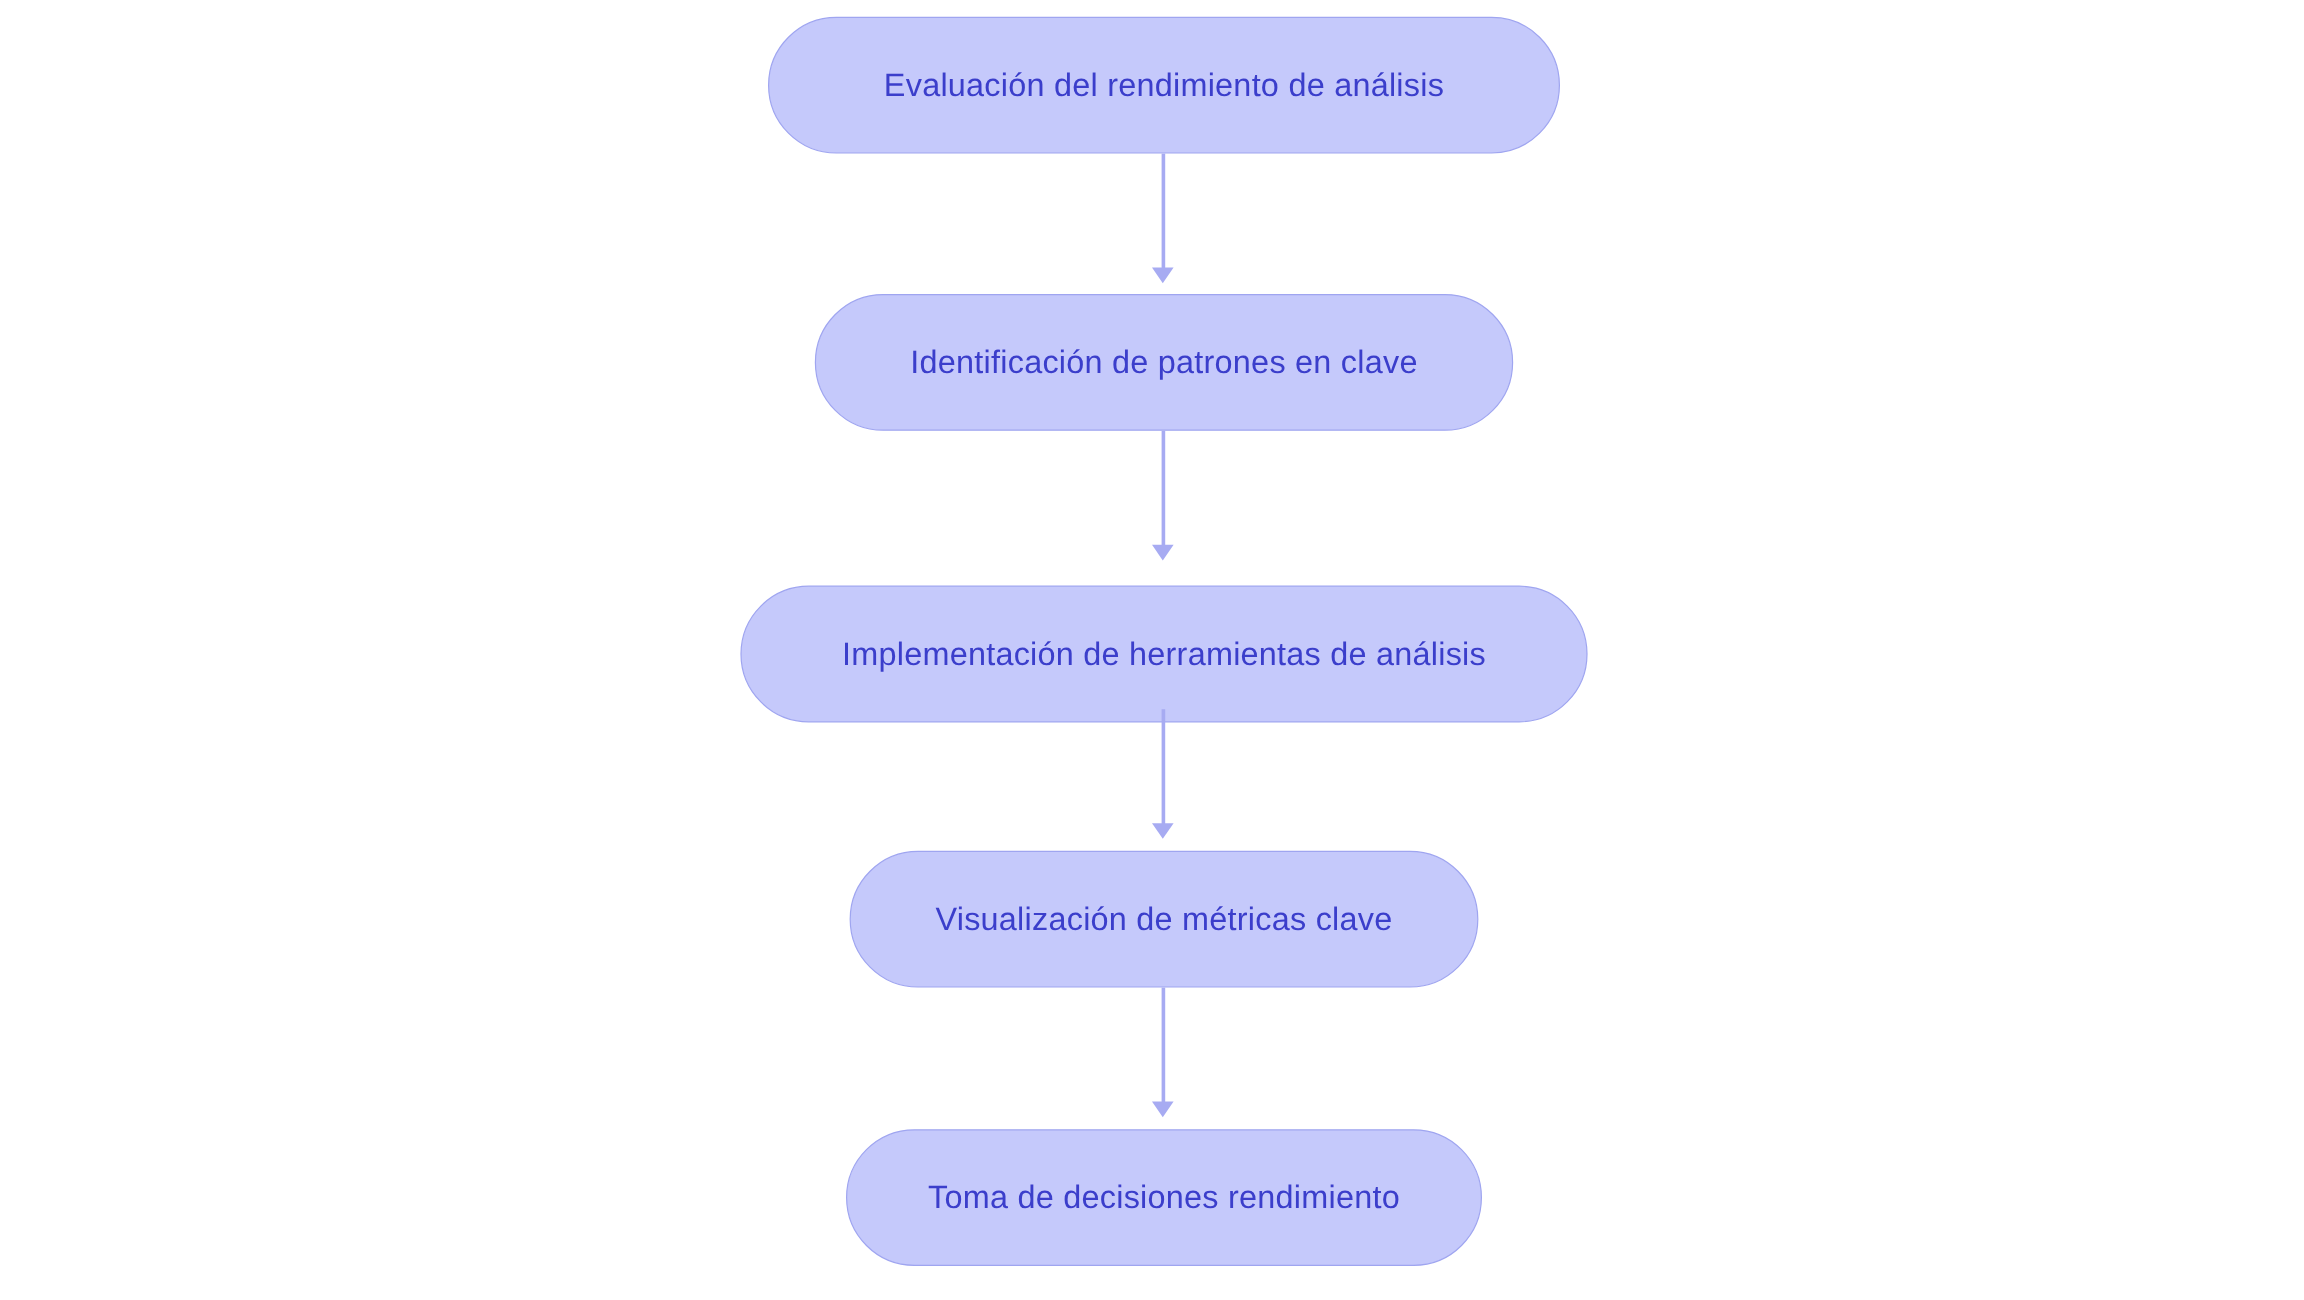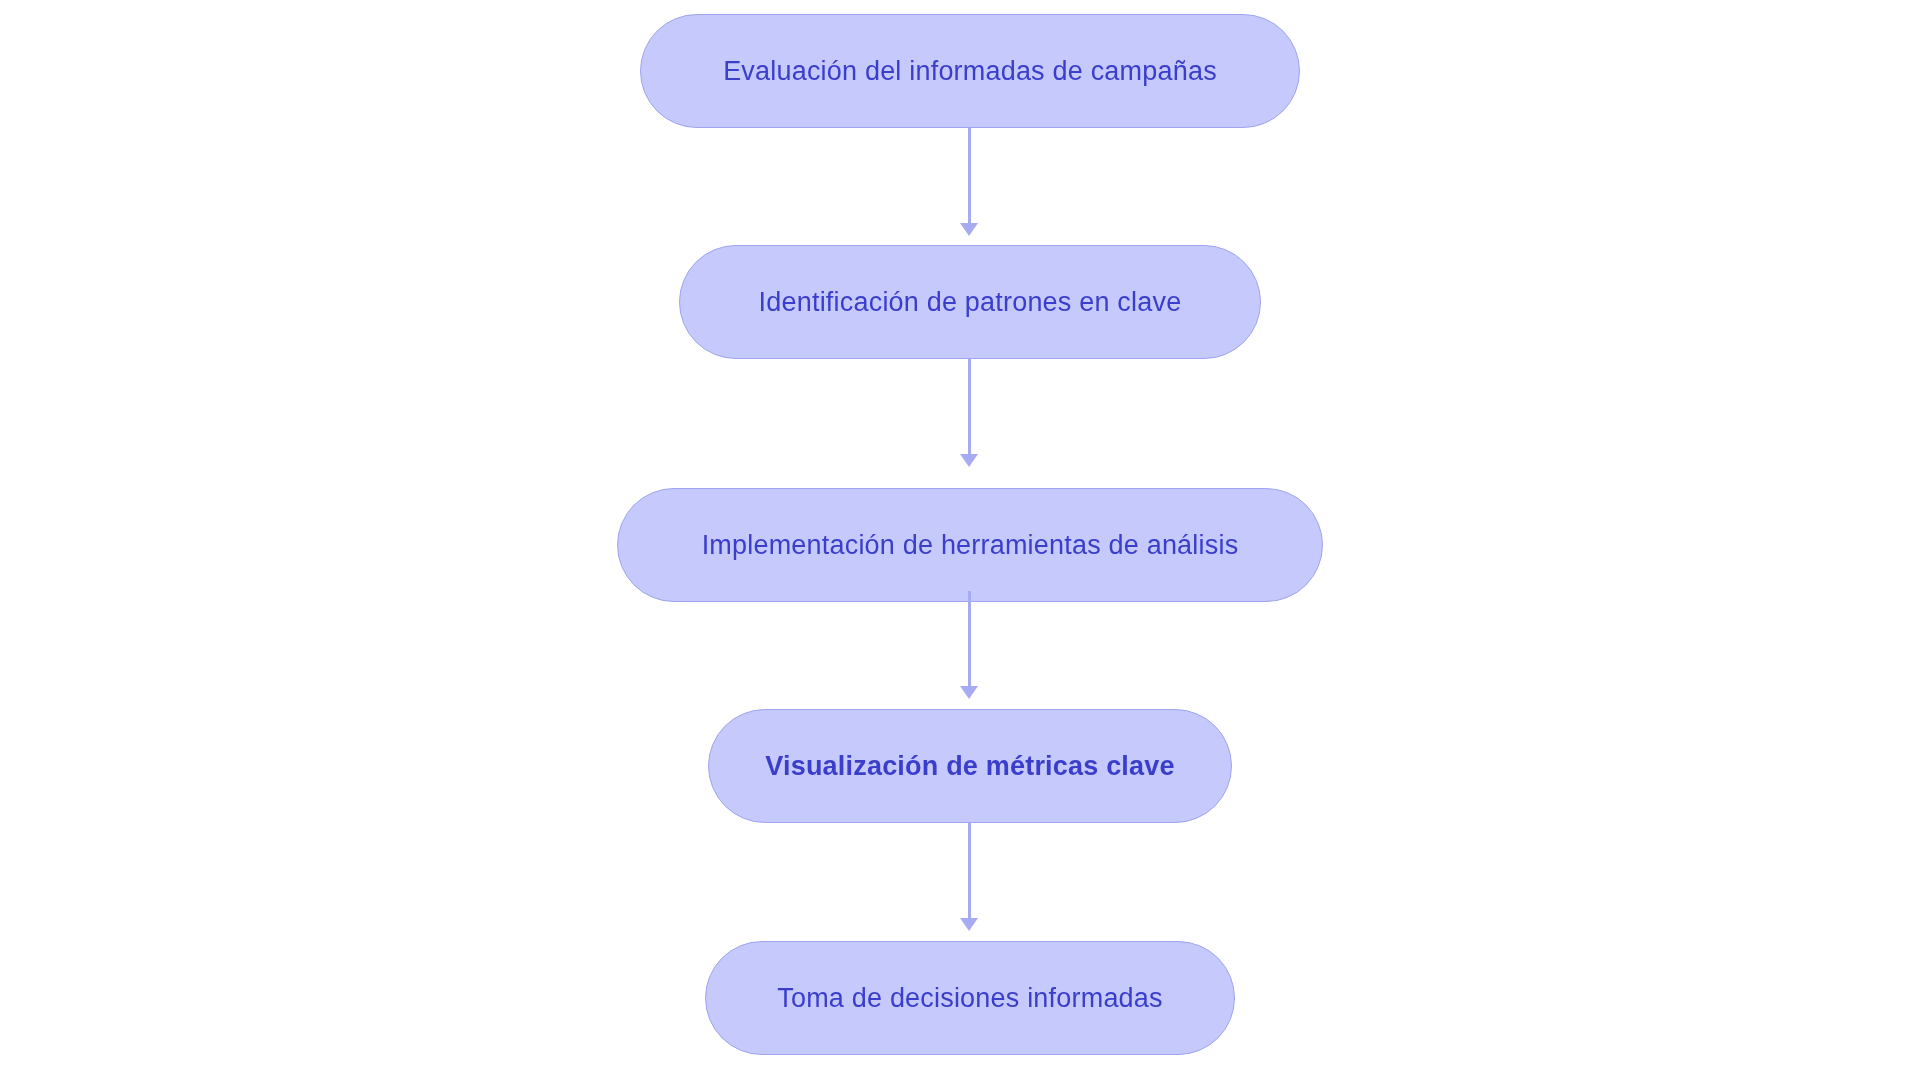--- a/index.html
+++ b/index.html
@@ -50,44 +50,44 @@
     border-right: 9px solid transparent;
     border-top: 13px solid #a7abf2;
   }
 </style>
 </head>
 <body>
 
 <div id="flow-canvas">
 
   <div class="node" style="left:640px; top:14px; width:660px; height:114px;">
-    <span class="node-label">Evaluación del informadas de campañas</span>
+    <span class="node-label">Evaluación del rendimiento de análisis</span>
   </div>
 
   <div class="connector" style="left:968px; top:128px; height:104px;"></div>
   <div class="arrow-head" style="left:960px; top:223px;"></div>
 
   <div class="node" style="left:679px; top:245px; width:582px; height:114px;">
     <span class="node-label">Identificación de patrones en clave</span>
   </div>
 
   <div class="connector" style="left:968px; top:359px; height:104px;"></div>
   <div class="arrow-head" style="left:960px; top:454px;"></div>
 
   <div class="node" style="left:617px; top:477px; width:706px; height:114px;margin-top:11px;">
     <span class="node-label">Implementación de herramientas de análisis</span>
   </div>
 
   <div class="connector" style="left:968px; top:591px; height:104px;"></div>
   <div class="arrow-head" style="left:960px; top:686px;"></div>
 
-  <div class="node" style="left:708px; top:709px; width:524px; height:114px;font-weight:bold;">
+  <div class="node" style="left:708px; top:709px; width:524px; height:114px;">
     <span class="node-label">Visualización de métricas clave</span>
   </div>
 
   <div class="connector" style="left:968px; top:823px; height:104px;"></div>
   <div class="arrow-head" style="left:960px; top:918px;"></div>
 
   <div class="node" style="left:705px; top:941px; width:530px; height:114px;">
-    <span class="node-label">Toma de decisiones informadas</span>
+    <span class="node-label">Toma de decisiones rendimiento</span>
   </div>
 
 </div>
 
 </body></html>

